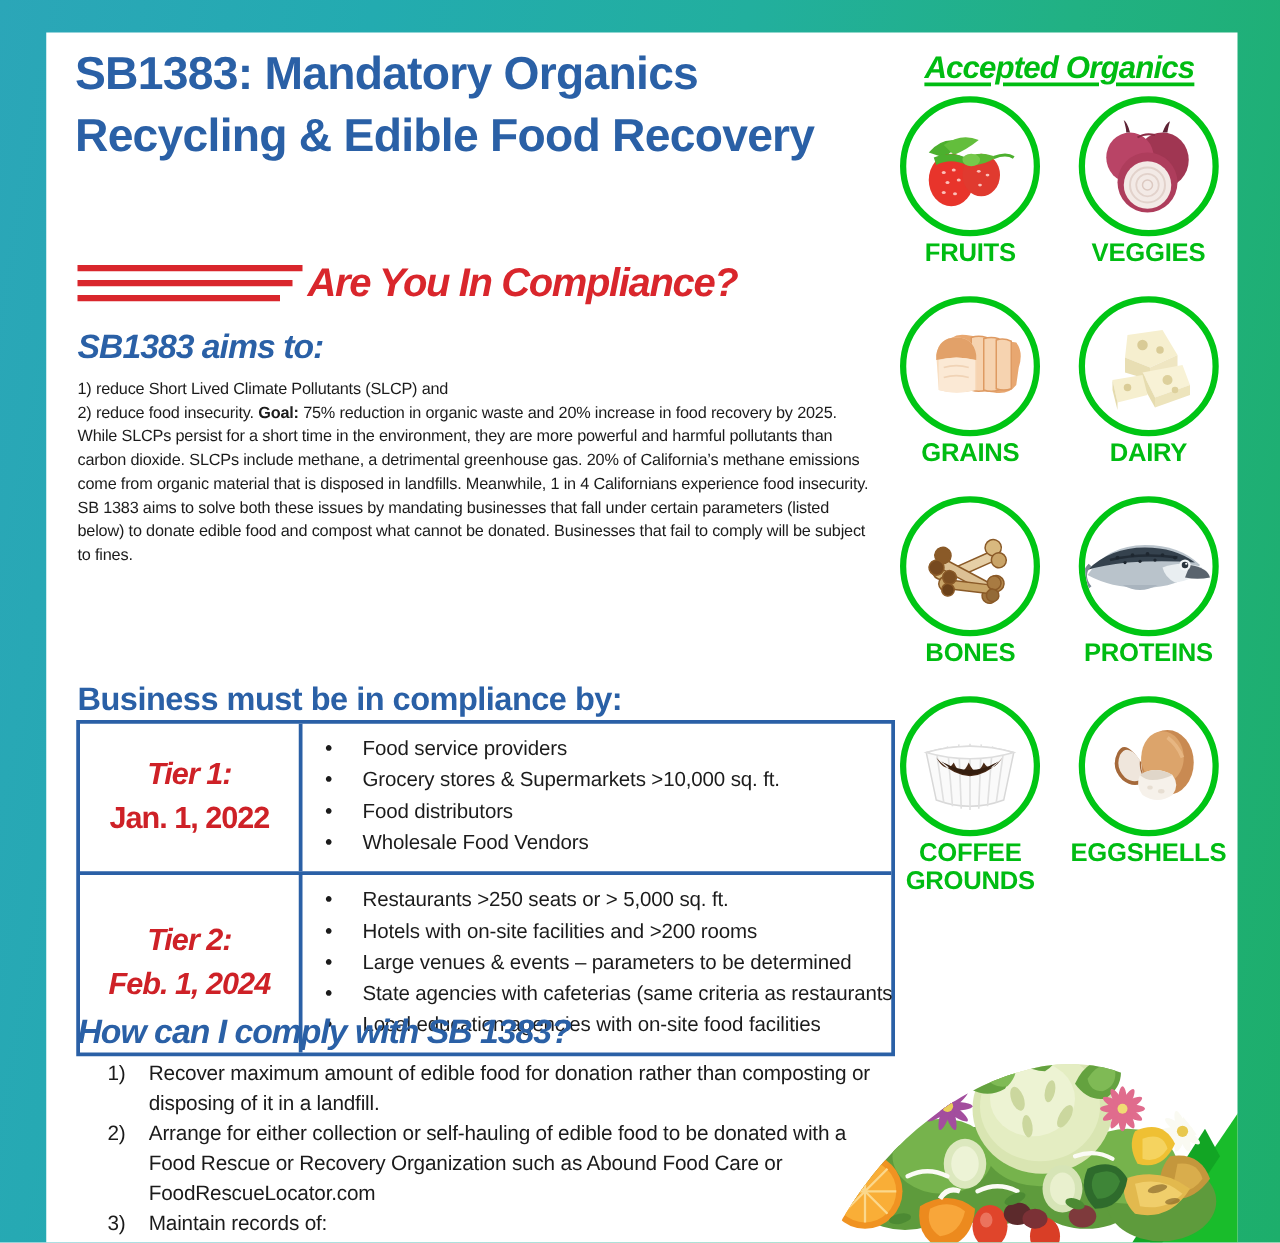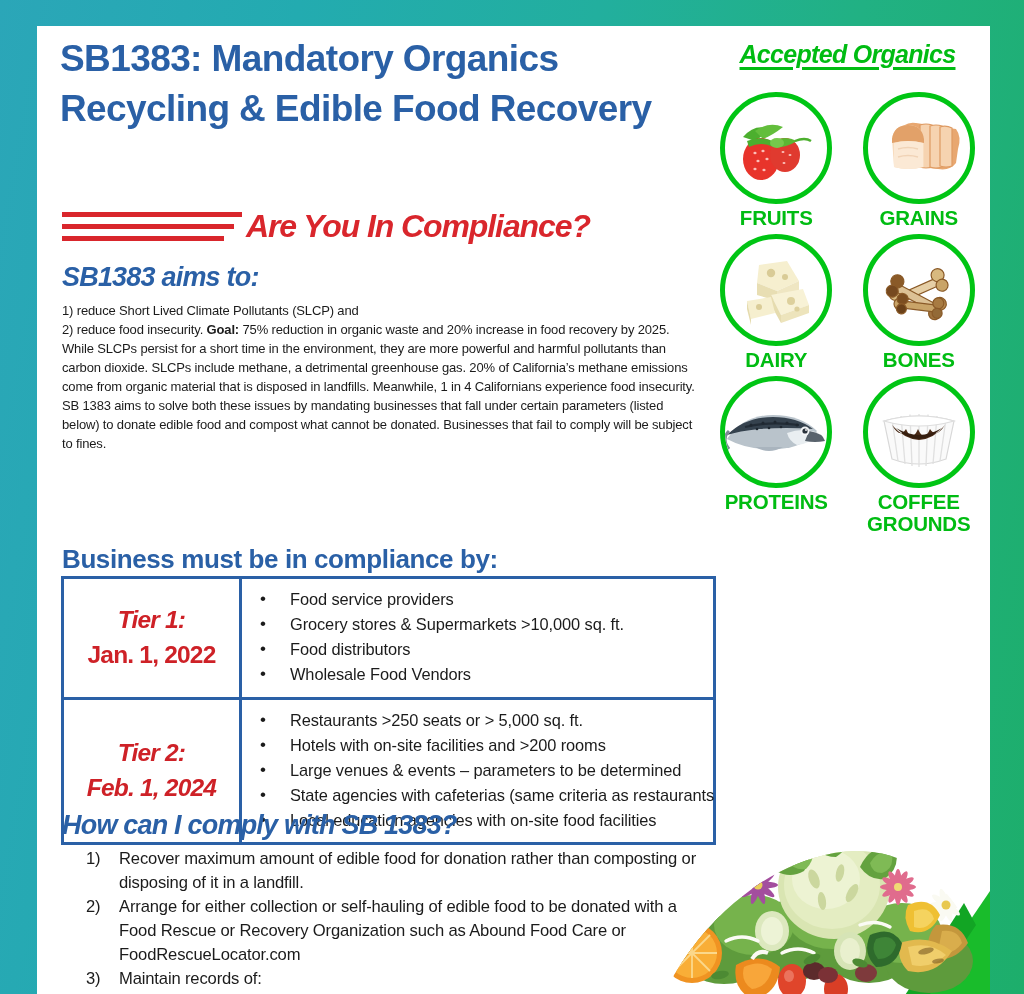--- a/index.html
+++ b/index.html
@@ -178,25 +178,25 @@
     font-style: italic;
     font-weight: bold;
     font-size: 25px;
     letter-spacing: -0.7px;
     text-decoration: underline;
     text-decoration-thickness: 3px;
     text-underline-offset: 4px;
   }
   #organics-grid {
     position: absolute;
-    left: 0; top: 66px;
+    left: 0; top: 51px;
     width: 285px;
     display: grid;
     grid-template-columns: 1fr 1fr;
-    row-gap: 5px;
+    row-gap: 23px;
   }
   .org-cell { text-align: center; }
   .org-circle {
     width: 112px; height: 112px;
     border: 5px solid #00C514;
     border-radius: 50%;
     margin: 0 auto;
     position: relative;
     overflow: hidden;
     background: #fff;
@@ -331,20 +331,39 @@
                   <ellipse cx="65" cy="58" rx="1.5" ry="1.1"></ellipse>
                 <ellipse cx="59" cy="66" rx="1.5" ry="1.1"></ellipse>
               </g>
               <path d="M70 44 Q80 40 86 44" stroke="#4CAF2E" stroke-width="2.4" fill="none"></path>
             </g>
           </svg>
         </div>
         <div class="org-label">FRUITS</div>
       </div>
 
+      <div class="org-cell">
+        <div class="org-circle">
+          <svg width="102" height="102" viewBox="0 0 102 102">
+            <g>
+              <ellipse cx="62" cy="46" rx="21" ry="22" fill="#A03652"></ellipse>
+              <path d="M62 24 q3 -8 6 -9 q-2 7 -2 9 z" fill="#5E2335"></path>
+              <ellipse cx="36" cy="44" rx="19" ry="20" fill="#B94466"></ellipse>
+              <path d="M36 24 q-2 -8 -5 -10 q2 7 2 10 z" fill="#5E2335"></path>
+              <ellipse cx="50" cy="64" rx="24" ry="24" fill="#AE3D5C"></ellipse>
+              <ellipse cx="50" cy="66" rx="19" ry="19" fill="#F3EAE6"></ellipse>
+              <ellipse cx="50" cy="66" rx="14" ry="14" fill="none" stroke="#E2D2CB" stroke-width="1.6"></ellipse>
+              <ellipse cx="50" cy="66" rx="9" ry="9" fill="none" stroke="#E2D2CB" stroke-width="1.4"></ellipse>
+              <ellipse cx="50" cy="66" rx="4" ry="4" fill="none" stroke="#DCC9C1" stroke-width="1.2"></ellipse>
+              <path d="M42 28 q6 -4 14 -2" stroke="#8C2C46" stroke-width="1.6" fill="none"></path>
+            </g>
+          </svg>
+        </div>
+        <div class="org-label">VEGGIES</div>
+      </div>
 
       <div class="org-cell">
         <div class="org-circle">
           <svg width="102" height="102" viewBox="0 0 102 102">
             <g>
               <path d="M30 36 Q36 24 48 26 L88 32 Q94 40 90 52 L88 66 Q82 74 70 72 L34 68 Q26 60 28 48 Z" fill="#E8A770"></path>
               <g fill="#F6D3B0" stroke="#DE9A62" stroke-width="1.2">
                 <path d="M52 28 Q58 26 64 28 L64 70 Q58 72 52 70 Z"></path>
                 <path d="M62 29 Q68 27 74 29 L74 70 Q68 72 62 70 Z"></path>
                 <path d="M72 30 Q78 28 84 31 L84 69 Q78 71 72 69 Z"></path>
@@ -460,20 +479,38 @@
               </g>
               <path d="M16 40 Q51 30 86 40 Q51 50 16 40 Z" fill="#FFFFFF" stroke="#DDDDDD" stroke-width="1.2"></path>
               <path d="M24 44 Q32 58 38 48 Q44 62 50 48 Q56 62 62 48 Q68 58 77 44 Q66 58 51 59 Q36 58 24 44 Z" fill="#4A2A16"></path>
               <path d="M28 47 Q40 54 51 54 Q62 54 74 47 Q62 58 51 58 Q40 58 28 47 Z" fill="#351E0F"></path>
             </g>
           </svg>
         </div>
         <div class="org-label">COFFEE GROUNDS</div>
       </div>
 
+      <div class="org-cell">
+        <div class="org-circle">
+          <svg width="102" height="102" viewBox="0 0 102 102">
+            <g>
+              <ellipse cx="66" cy="48" rx="21" ry="26" fill="#C98A52"></ellipse>
+              <ellipse cx="62" cy="44" rx="17" ry="21" fill="#DCA46B"></ellipse>
+              <path d="M45 48 Q32 28 26 40 Q20 52 30 62 Q40 70 50 62 Q44 56 45 48 Z" fill="#A5693A"></path>
+              <path d="M44 46 Q34 32 28 42 Q24 52 32 60 Q40 66 47 60 Q43 54 44 46 Z" fill="#EFE6DC"></path>
+              <path d="M44 58 Q56 50 70 58 Q76 66 70 74 Q58 82 46 74 Q40 66 44 58 Z" fill="#F6F1EA"></path>
+              <path d="M44 58 Q56 50 70 58 Q62 62 54 62 Q48 62 44 58 Z" fill="#E0D6C9"></path>
+              <ellipse cx="52" cy="68" rx="2.2" ry="1.6" fill="#E4DACC" opacity="0.8"></ellipse>
+              <ellipse cx="61" cy="71" rx="2.6" ry="1.8" fill="#E4DACC" opacity="0.8"></ellipse>
+              <path d="M66 28 Q74 34 78 44" stroke="#EBBE8C" stroke-width="3" fill="none" opacity="0.7"></path>
+            </g>
+          </svg>
+        </div>
+        <div class="org-label">EGGSHELLS</div>
+      </div>
 
     </div>
   </div>
 
   <svg id="compost" viewBox="0 0 330 225">
     <defs>
       <clipPath id="pileClip">
         <path d="M0 225 L10 200 Q40 150 80 120 Q120 88 170 78 Q220 70 258 96 Q296 124 312 170 L330 225 Z"></path>
       </clipPath>
     </defs>

